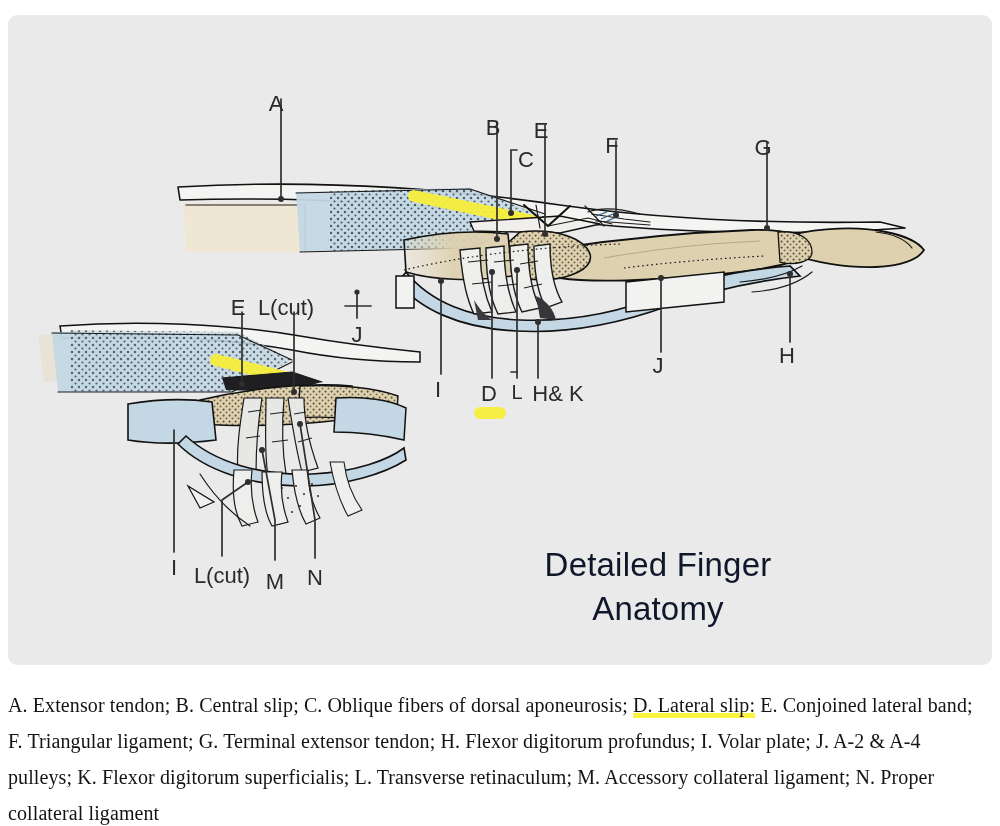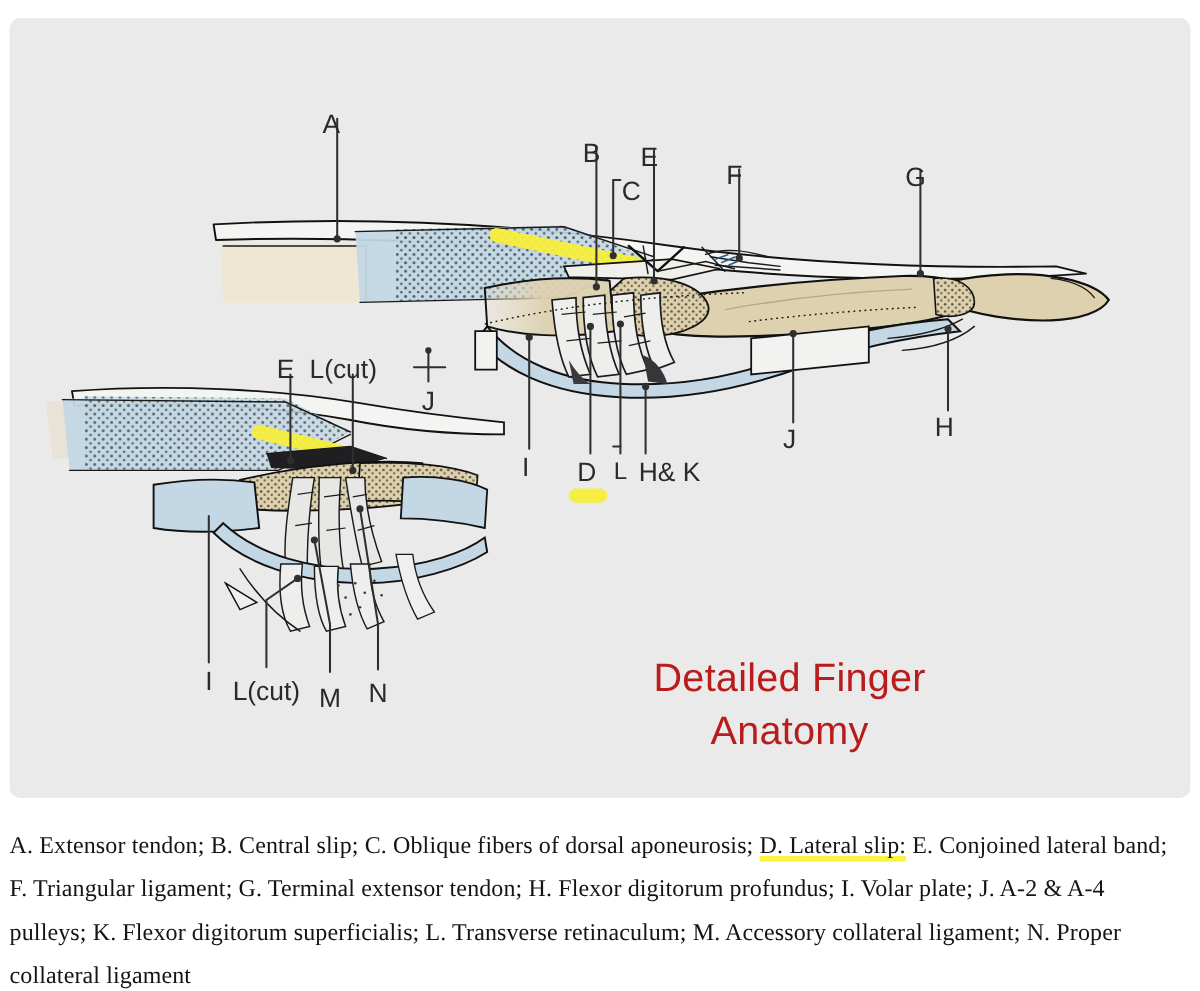--- a/index.html
+++ b/index.html
@@ -45,21 +45,21 @@
   
   #figure-title {
     position: absolute;
     left: 500px;
     top: 528px;
     width: 300px;
     text-align: center;
     font-family: "Liberation Sans", sans-serif;
     font-size: 33px;
     line-height: 44px;
-    color: #b91c1c;
+    color: #0f172a;
     letter-spacing: 0.2px;
     white-space: pre-line;
   }
 
   
   #caption {
     position: absolute;
     left: 8px;
     top: 672px;
     width: 968px;

